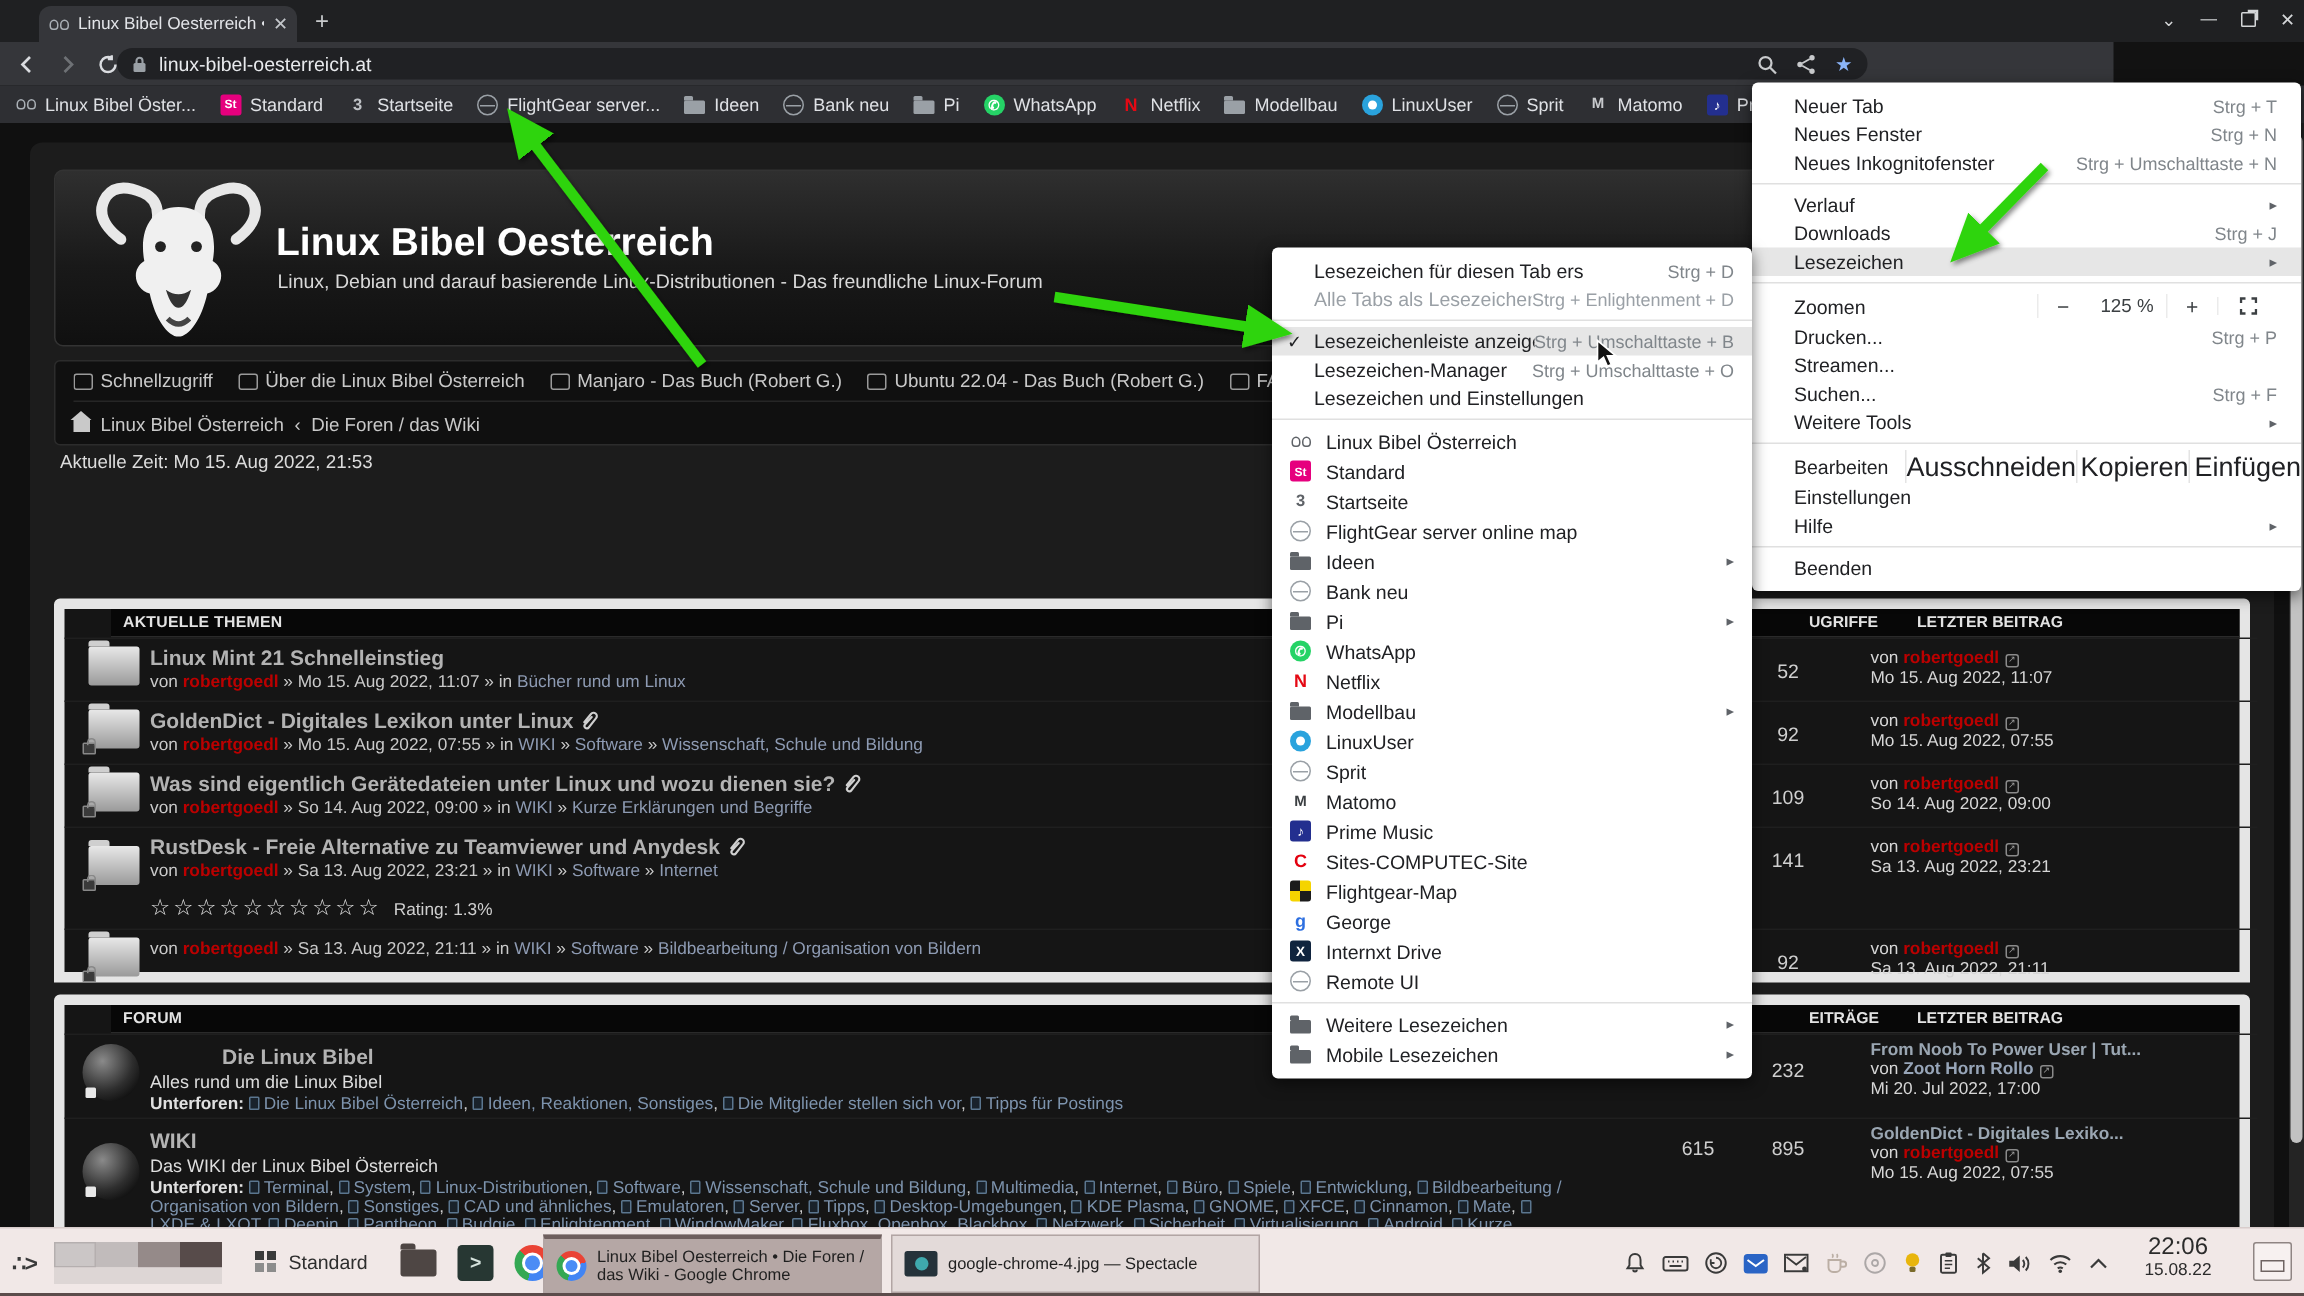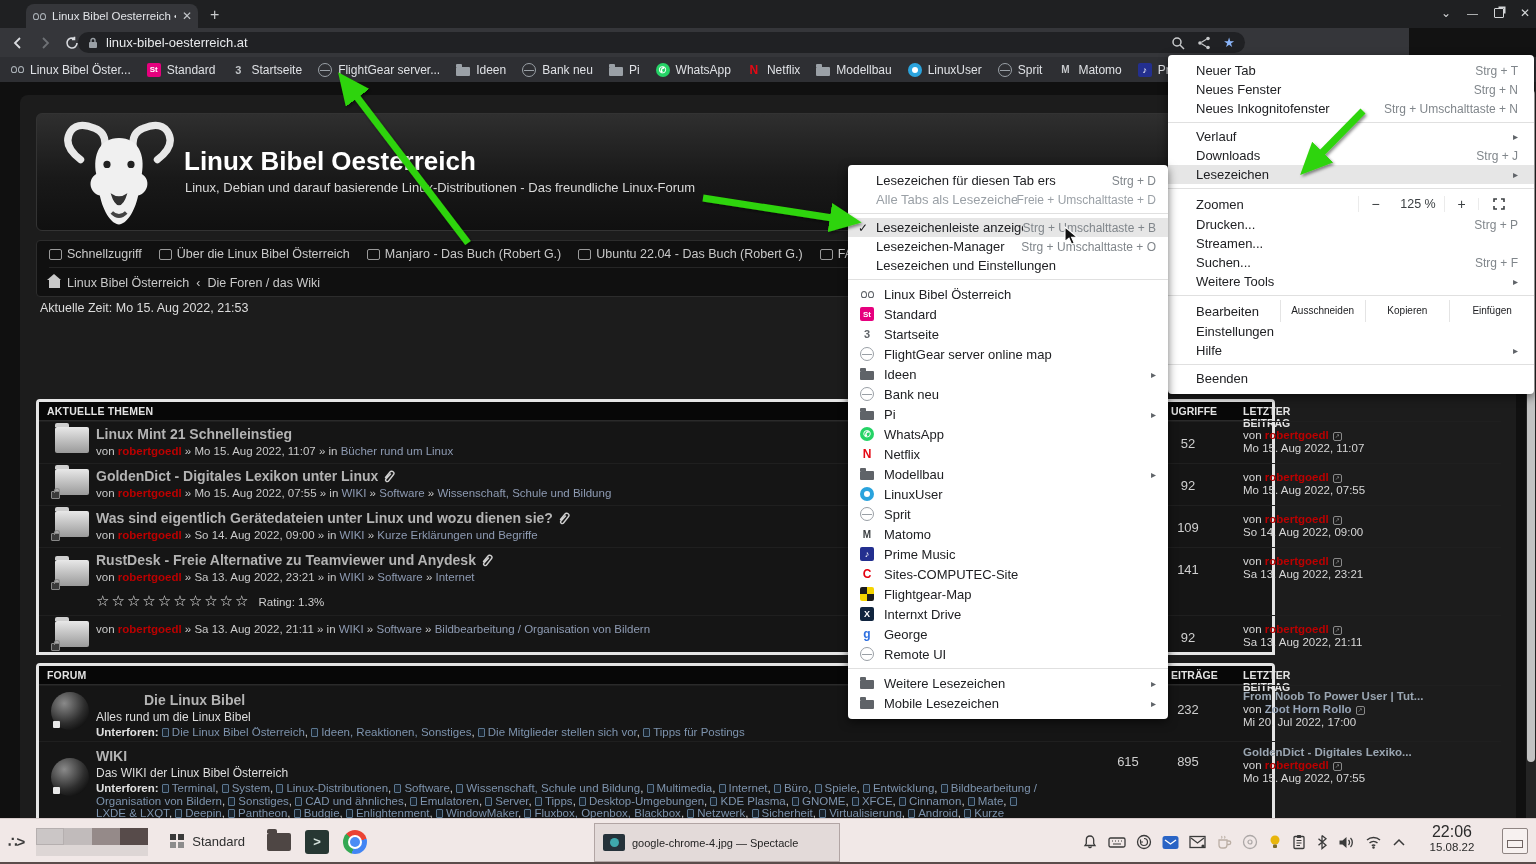--- a/index.html
+++ b/index.html
@@ -63,21 +63,21 @@
   .viewport{position:absolute;left:0;top:82px;width:1536px;height:736px;background:#101010;overflow:hidden;}
   .wrapper{position:absolute;left:20px;top:13px;width:1496px;height:900px;background:#1c1c1c;border-radius:8px;}
   .phead{position:absolute;left:36px;top:31px;width:1464px;height:118px;border:1px solid #333;border-radius:6px;background:linear-gradient(180deg,#2f2f2f,#191919 55%,#101010);overflow:hidden;}
   .site-title{position:absolute;left:147px;top:32px;font-size:26px;font-weight:bold;color:#fff;}
   .site-sub{position:absolute;left:148px;top:66px;font-size:13px;color:#d9d9d9;}
   .navbox{position:absolute;left:36px;top:158px;width:1464px;height:57px;background:#101010;border:1px solid #2c2c2c;border-radius:4px;}
   .navrow{position:absolute;left:12px;right:12px;top:0;height:27px;display:flex;align-items:center;gap:17px;border-bottom:1px solid #262626;overflow:hidden;}
   .navit{display:flex;align-items:center;gap:5px;font-size:12.5px;color:#c9c9c9;white-space:nowrap;flex:none;}
   .crumbs{position:absolute;left:12px;right:12px;top:27px;height:29px;display:flex;align-items:center;gap:7px;font-size:12.5px;color:#c9c9c9;}
   .ptime{position:absolute;left:40px;top:219px;font-size:12.5px;color:#dcdcdc;}
-  .box{position:absolute;left:36px;width:1239px;background:#151515;border:3px solid #e5e5e5;border-radius:4px 4px 0 0;}
+  .box{position:absolute;left:36px;width:1464px;background:#151515;border:7px solid #e5e5e5;border-radius:4px 4px 0 0;padding-left:31px;}
   .boxhead{position:relative;height:19px;background:#070707;border-bottom:1px solid #2a2a2a;}
   .bh-label{position:absolute;left:8px;top:3px;font-size:10.5px;font-weight:bold;color:#e3e3e3;letter-spacing:.2px;}
   .bh-col1{position:absolute;left:1132px;top:3px;font-size:10.5px;font-weight:bold;color:#e3e3e3;}
   .bh-col2{position:absolute;left:1204px;top:3px;font-size:10.5px;font-weight:bold;color:#e3e3e3;}
   .trow{position:absolute;left:0;width:1462px;border-top:1px solid #1f1f1f;}
   .tfolder{position:absolute;left:16px;top:5px;width:34px;height:26px;background:linear-gradient(180deg,#e8e8e8,#9a9a9a);border-radius:2px;}
   .tfolder::before{content:"";position:absolute;top:-4px;left:0;width:14px;height:4px;background:#cfcfcf;border-radius:2px 2px 0 0;}
   .tlock{position:absolute;left:-4px;bottom:-4px;width:9px;height:8px;background:#3a3a3a;border:1px solid #888;border-radius:1px;}
   .tlock::before{content:"";position:absolute;left:1.5px;top:-4px;width:4px;height:4px;border:1.5px solid #888;border-bottom:none;border-radius:3px 3px 0 0;}
   .tmain{position:absolute;left:57px;top:4px;width:980px;}
@@ -113,21 +113,21 @@
   .ml{flex:1;white-space:nowrap;overflow:hidden;}
   .ms{font-size:12px;color:#80868b;white-space:nowrap;}
   .marr{color:#5f6368;font-size:10px;margin-left:8px;}
   .msep{height:1px;background:#e0e0e0;margin:4px 0;}
   .mcheck{width:16px;margin-left:-18px;margin-right:2px;color:#202124;font-size:12px;flex:none;}
   .zoomrow{height:22px;}
   .zctl{width:34px;text-align:center;color:#3c4043;font-size:14px;border-left:1px solid #ebebeb;}
   .zval{width:52px;text-align:center;font-size:12.5px;color:#3c4043;}
   .zfs{width:40px;display:flex;justify-content:center;border-left:1px solid #ebebeb;}
   .editrow{height:22px;padding-right:0;}
-  .ebtn{flex:1;text-align:center;border-left:1px solid #e4e4e4;font-size:10px;color:#202124;height:22px;line-height:22px;}
+  .ebtn{flex:1;text-align:right;border-left:1px solid #e4e4e4;font-size:18px;color:#202124;height:22px;line-height:22px;}
   .brow{height:20px;display:flex;align-items:center;gap:10px;padding:0 12px;font-size:13px;color:#202124;}
   .brow .ml{flex:1;}
   
   .taskbar{position:absolute;left:0;top:818px;width:1536px;height:46px;background:#f1e8e7;border-top:1px solid #d8cccb;z-index:45;display:flex;align-items:center;}
   .taskbar::after{content:"";position:absolute;left:0;right:0;bottom:0;height:2px;background:#5b4c4b;}
   .tb-launcher{margin-left:8px;font-weight:bold;font-size:15px;color:#3a3a3a;letter-spacing:-1px;}
   .pager{margin-left:12px;width:112px;height:28px;position:relative;flex:none;}
   .pager .pr{position:absolute;top:0;height:17px;width:28px;}
   .pager .pb{position:absolute;top:17px;left:0;width:112px;height:11px;background:#ddd6d5;}
   .activity{display:flex;align-items:center;gap:7px;margin-left:22px;}
@@ -546,21 +546,21 @@
       </div>
   </div>
 
   <div class="sub">
     <div class="mrow" style="padding-left:28px;">
         <span class="ml">Lesezeichen für diesen Tab ers</span>
         <span class="ms">Strg + D</span>
       </div>
     <div class="mrow disabled" style="padding-left:28px;">
         <span class="ml">Alle Tabs als Lesezeichen speic</span>
-        <span class="ms">Freie + Umschalttaste + D</span>
+        <span class="ms">Strg + Enlightenment + D</span>
       </div>
     <div class="msep"></div>
     <div class="mrow hl" style="padding-left:28px;">
         <span class="mcheck">✓</span>
         <span class="ml">Lesezeichenleiste anzeigen</span>
         <span class="ms">Strg + Umschalttaste + B</span>
       </div>
     <div class="mrow" style="padding-left:28px;">
         <span class="ml">Lesezeichen-Manager</span>
         <span class="ms">Strg + Umschalttaste + O</span>
@@ -645,27 +645,27 @@
           <span class="fav ic-computec"></span>
           <span class="ml">Sites-COMPUTEC-Site</span>
 
         </div>
         <div class="brow">
           <span class="fav ic-fgmap"></span>
           <span class="ml">Flightgear-Map</span>
 
         </div>
         <div class="brow">
+          <span class="fav ic-george"></span>
+          <span class="ml">George</span>
+
+        </div>
+        <div class="brow">
           <span class="fav ic-internxt"></span>
           <span class="ml">Internxt Drive</span>
-
-        </div>
-        <div class="brow">
-          <span class="fav ic-george"></span>
-          <span class="ml">George</span>
 
         </div>
         <div class="brow">
           <span class="fav ic-globe"></span>
           <span class="ml">Remote UI</span>
 
         </div>
       </div>
     <div class="msep"></div>
     <div class="brow">
@@ -694,20 +694,24 @@
           <span></span>
           <span></span>
           <span></span>
           <span></span>
         </span>
       <span class="act-label">Standard</span>
     </div>
     <span class="tb-folder"></span>
     <span class="tb-konsole">&gt;</span>
     <span class="chrome-ball"></span>
+    <div class="task active" style="left:362px;width:226px;">
+      <span class="chrome-ball small"></span>
+      <span class="task-label">Linux Bibel Oesterreich • Die Foren / das Wiki - Google Chrome</span>
+    </div>
     <div class="task" style="left:594px;width:246px;">
       <span class="spectacle-icon"></span>
       <span class="task-label" style="white-space:nowrap;">google-chrome-4.jpg — Spectacle</span>
     </div>
     <div class="tray">
       <svg width="16" height="16" viewBox="0 0 16 16">
           <path d="M8 2 C5.7 2 4.3 3.8 4.3 6 V9.5 L3 11.5 H13 L11.7 9.5 V6 C11.7 3.8 10.3 2 8 2 Z M6.8 12.5 a1.2 1.2 0 0 0 2.4 0" fill="none" stroke="#3a3a3a" stroke-width="1.3"></path>
         </svg>
       <svg width="18" height="16" viewBox="0 0 18 16">
           <rect x="1" y="4" width="16" height="9" rx="1.5" fill="none" stroke="#3a3a3a" stroke-width="1.3"></rect>

